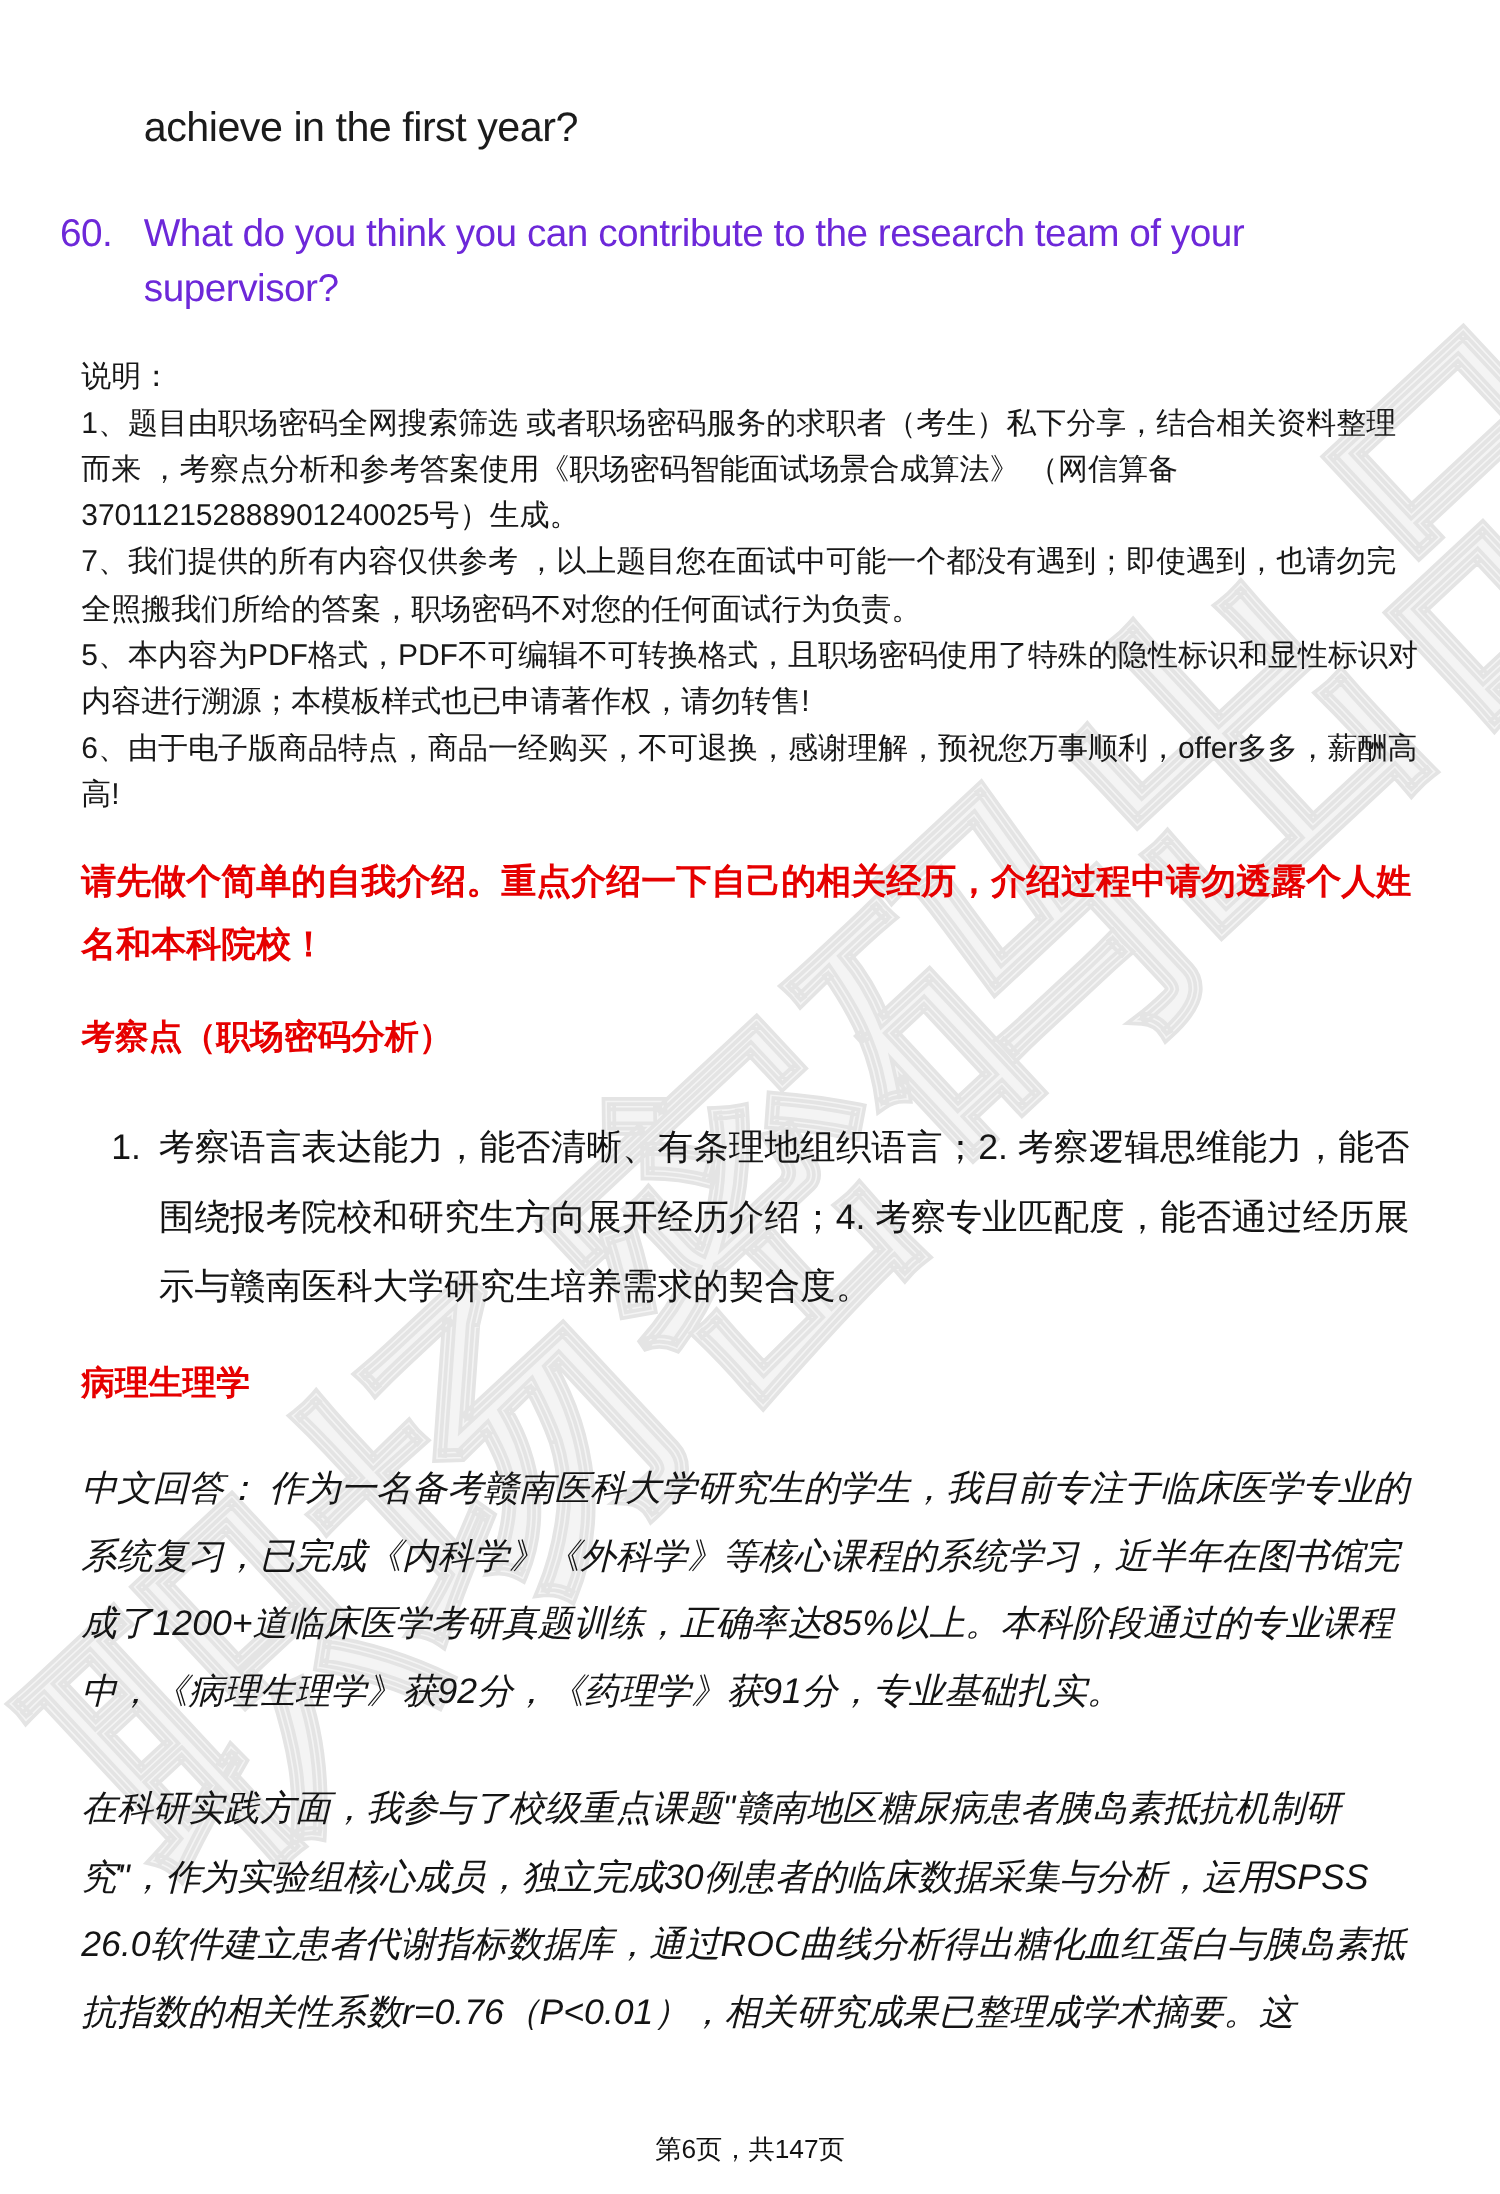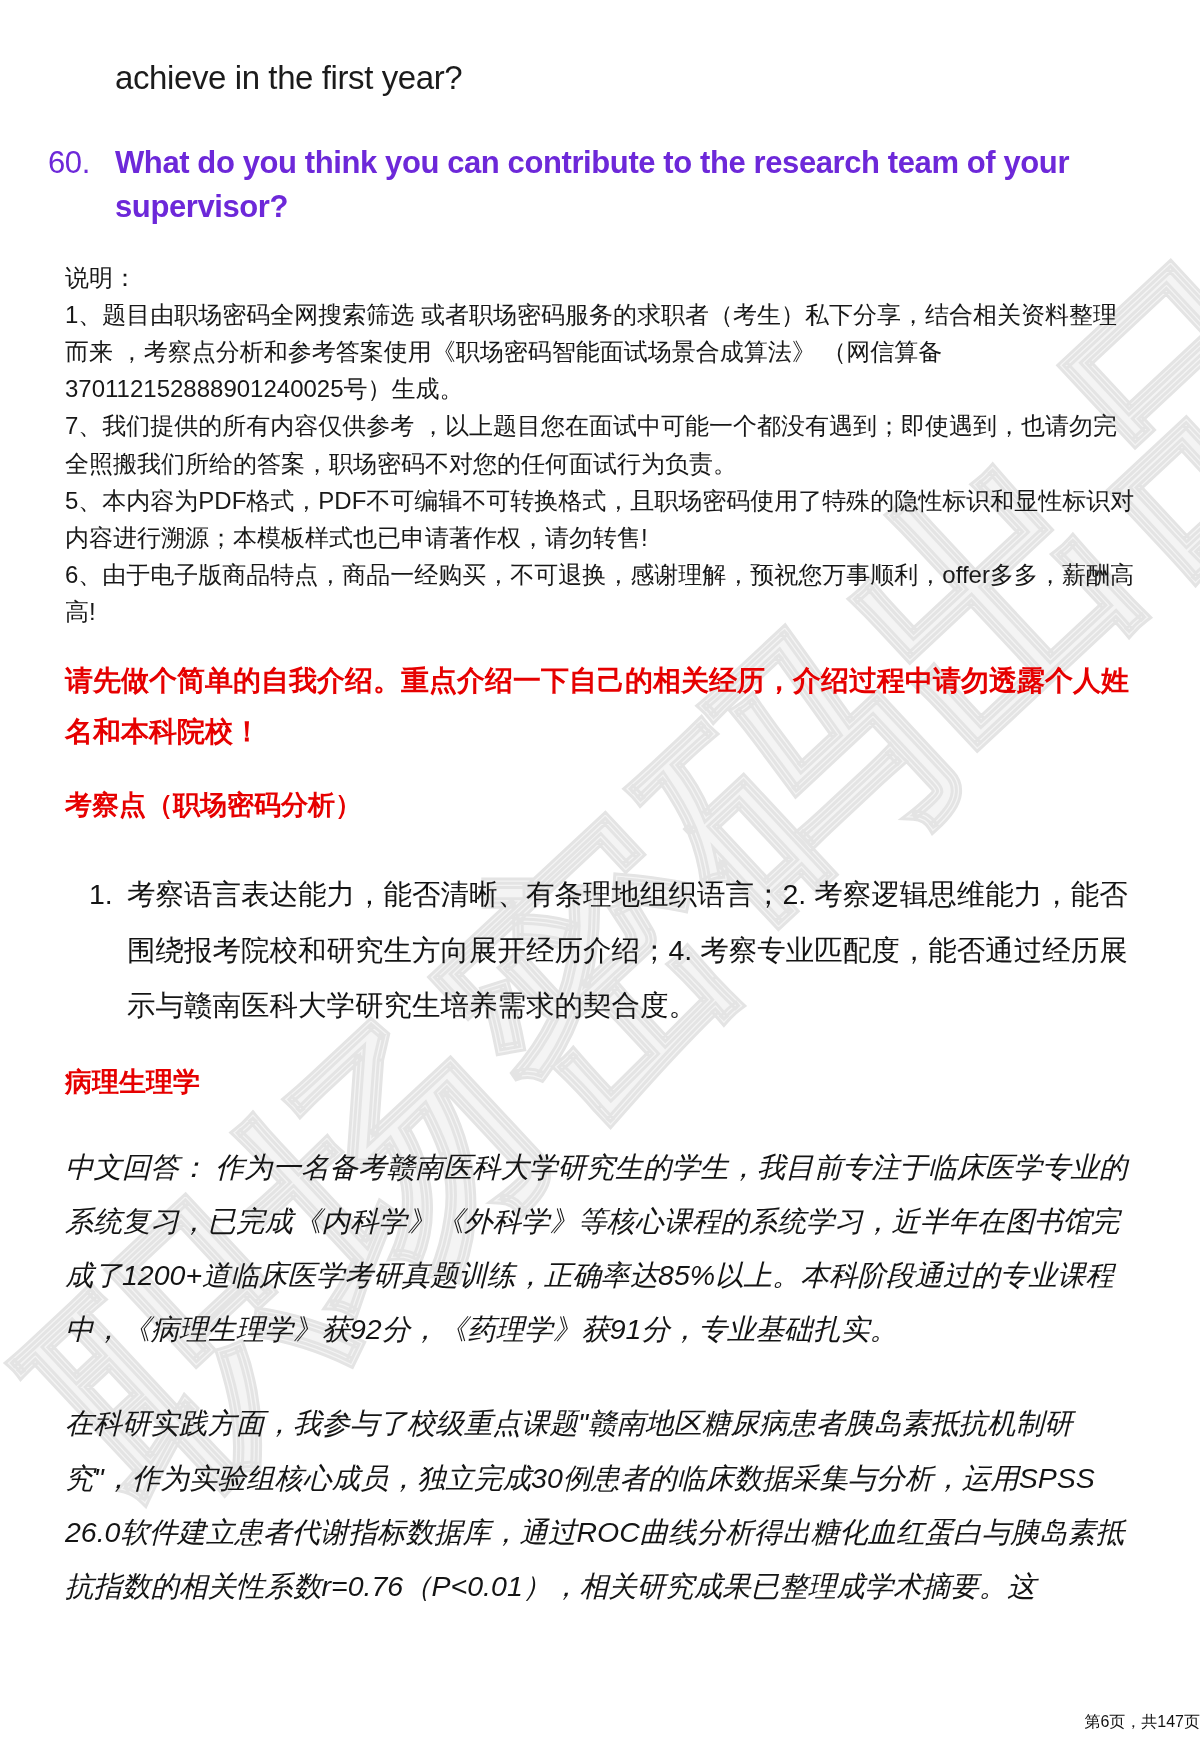--- a/index.html
+++ b/index.html
@@ -30,21 +30,21 @@
     letter-spacing:8px;
     color:#f4f4f4;
     -webkit-text-stroke:3px var(--wm);
     pointer-events:none;
     user-select:none;
     z-index:0;
   }
   .content{
     position:relative;
     z-index:1;
-    padding:56px 65px 0 65px;
+    padding:80px 65px 0 65px;
   }
   .q-tail{
     margin-left:50px;
     font-size:33px;
     line-height:1.35;
     letter-spacing:-0.4px;
     color:#1b1b1b;
   }
   .question{
     display:flex;
@@ -52,21 +52,21 @@
     font-size:31px;
     line-height:1.42;
     letter-spacing:-0.4px;
     color:#6d28d9;
   }
   .q-num{
     flex:none;
     width:67px;
     margin-left:-17px;
   }
-  .q-text{flex:1;font-weight:bold;}
+  .q-text{flex:1;}
   .notes{
     margin-top:30px;
     font-size:24px;
     line-height:1.55;
     color:#181818;
   }
   .notes p{margin:0;}
   .red-intro{
     margin-top:26px;
     font-size:28px;
@@ -95,22 +95,22 @@
   .answer p{
     margin:40px 3px 0 0;
     font-size:28.5px;
     line-height:1.9;
     font-style:italic;
   }
   .footer{
     position:absolute;
     left:0;right:0;
     bottom:22px;
-    text-align:right;
-    font-size:16px;
+    text-align:center;
+    font-size:21px;
     color:#111111;
     z-index:1;
   }
 </style>
 </head>
 <body>
 
 <div class="page">
 
   <div class="watermark">职场密码出品</div>

